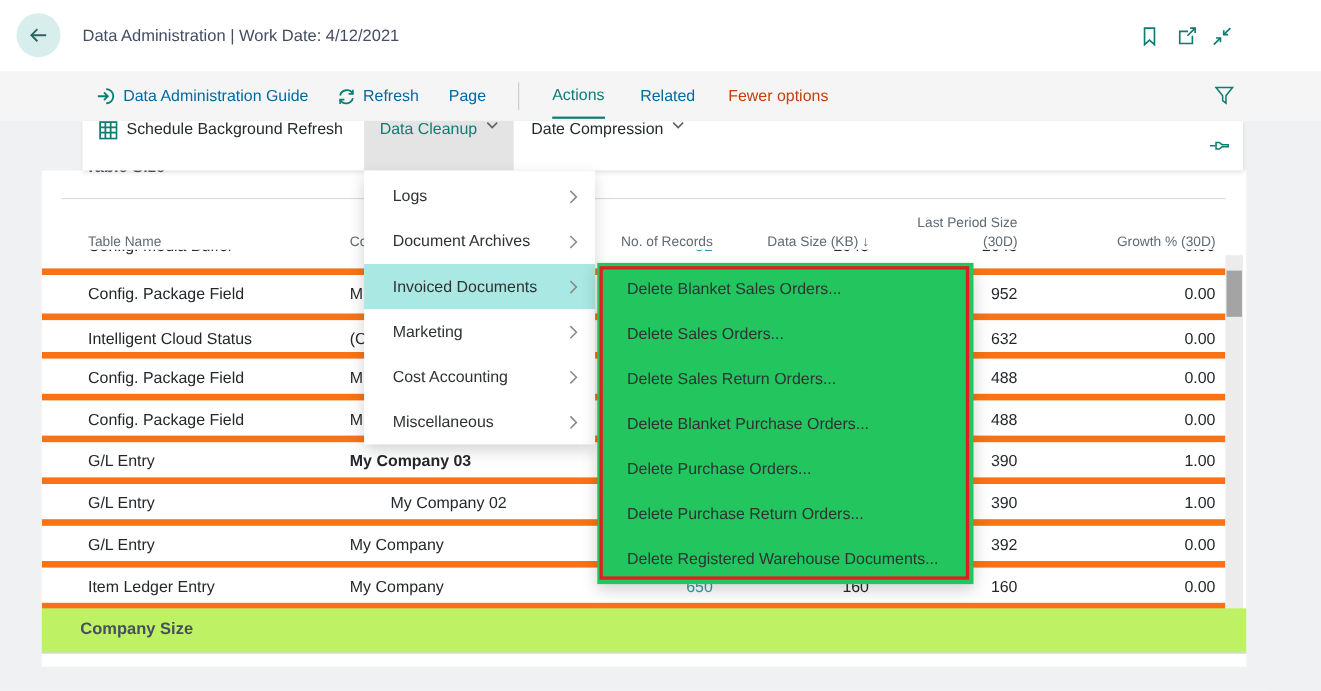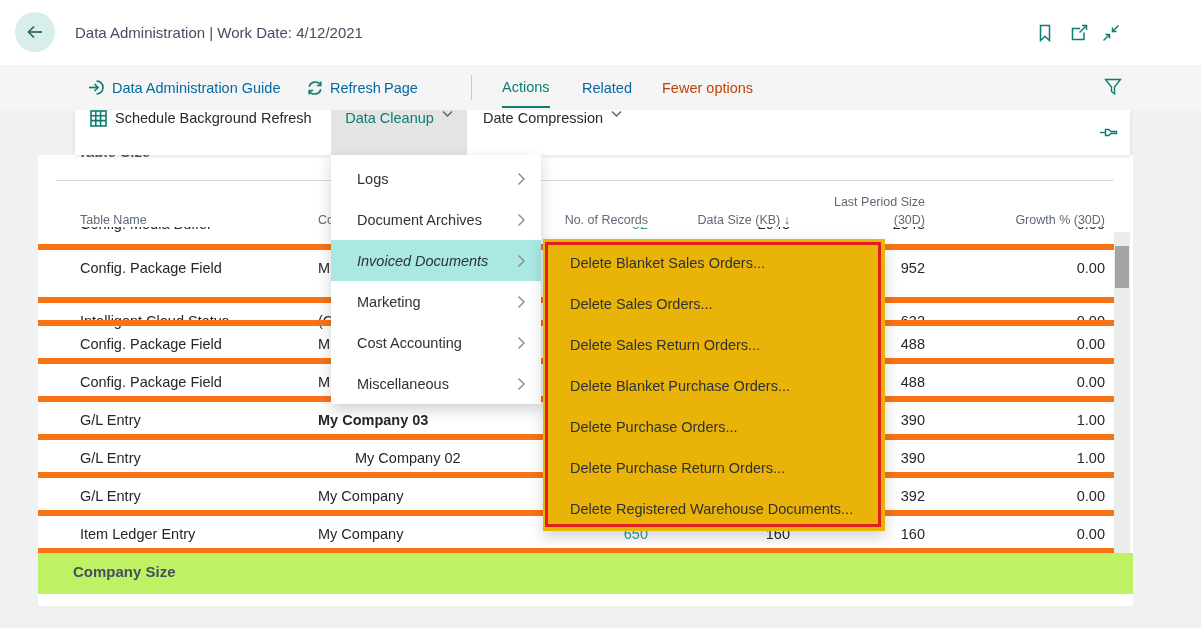--- a/index.html
+++ b/index.html
@@ -55,24 +55,24 @@
                    border-bottom:1px solid #d5d5d5; z-index:7; }
   .company-heading { left:35px; top:10px; font-size:15px; font-weight:bold; color:#454f60; }
 
   
   .menu { left:331px; top:155px; width:210px; height:249px; background:#ffffff;
           box-shadow:0 6px 14px rgba(0,0,0,0.18); z-index:8; }
   .menu-item { position:absolute; left:0; width:210px; height:41px; display:flex;
                align-items:center; cursor:pointer; font-size:14.5px; color:#2f3234; }
   .menu-item .lbl { margin-left:26px; flex:1; }
   .menu-item .chev { margin-right:15px; display:flex; }
-  .menu-item.hl { background:#a9e8e3;font-style:italic; }
-
-  
-  .submenu { left:543px; top:239px; width:342px; height:292px; background:#eab308;
+  .menu-item.hl { background:#a9e8e3; }
+
+  
+  .submenu { left:543px; top:239px; width:342px; height:292px; background:#22c55e;
              box-shadow:0 6px 14px rgba(0,0,0,0.18); z-index:9; }
   .submenu-item { position:absolute; left:0; width:342px; height:41px; display:flex;
                   align-items:center; cursor:pointer; font-size:14.5px; color:#2f3234; }
   .submenu-item .lbl { margin-left:27px; }
   .red-outline { left:2px; top:3px; width:336px; height:285px;
                  border:3px solid #e11d1d; pointer-events:none; z-index:10; }
 
   svg { display:block; }
 </style>
 </head>
@@ -126,21 +126,21 @@
     <span>
       <svg width="16" height="16" viewBox="0 0 16 16" fill="none" stroke="#0c7d72" stroke-width="1.7">
         <path d="M13.8 5.2 A6.3 6.3 0 0 0 2.2 6.8"></path>
         <path d="M2.2 10.8 A6.3 6.3 0 0 0 13.8 9.2"></path>
         <path d="M13.8 1.5 v3.9 h-3.9" stroke-width="1.5"></path>
         <path d="M2.2 14.5 v-3.9 h3.9" stroke-width="1.5"></path>
       </svg>
     </span>
     <span>Refresh</span>
   </div>
-  <div class="abs ribbon-item" style="left:384px">
+  <div class="abs ribbon-item" style="left:408px">
     <span>Page</span>
   </div>
   <div class="abs ribbon-divider"></div>
   <div class="abs ribbon-item tab-active" style="left:502px">
     <span>Actions</span>
   </div>
   <div class="abs ribbon-item" style="left:582px">
     <span>Related</span>
   </div>
   <div class="abs ribbon-item muted" style="left:662px">
@@ -212,21 +212,21 @@
           <div class="td" style="left: 737px; width: 150px; text-align: right;">2048</div>
           <div class="td" style="left: 917px; width: 150px; text-align: right;">0.00</div>
         </div>
       </div>
       <div class="tr" style="top: 89px;">
         <div class="td" style="left: 42px;">Config. Package Field</div>
         <div class="td" style="left: 280px;">M</div>
         <div class="td" style="left: 737px; width: 150px; text-align: right;">952</div>
         <div class="td" style="left: 917px; width: 150px; text-align: right;">0.00</div>
       </div>
-      <div class="tr" style="top: 142px;">
+      <div class="tr" style="top: 130px;">
         <div class="td" style="left: 42px;">Intelligent Cloud Status</div>
         <div class="td" style="left: 280px;">(C</div>
         <div class="td" style="left: 737px; width: 150px; text-align: right;">632</div>
         <div class="td" style="left: 917px; width: 150px; text-align: right;">0.00</div>
       </div>
       <div class="tr" style="top: 165px;">
         <div class="td" style="left: 42px;">Config. Package Field</div>
         <div class="td" style="left: 280px;">M</div>
         <div class="td" style="left: 737px; width: 150px; text-align: right;">488</div>
         <div class="td" style="left: 917px; width: 150px; text-align: right;">0.00</div>

